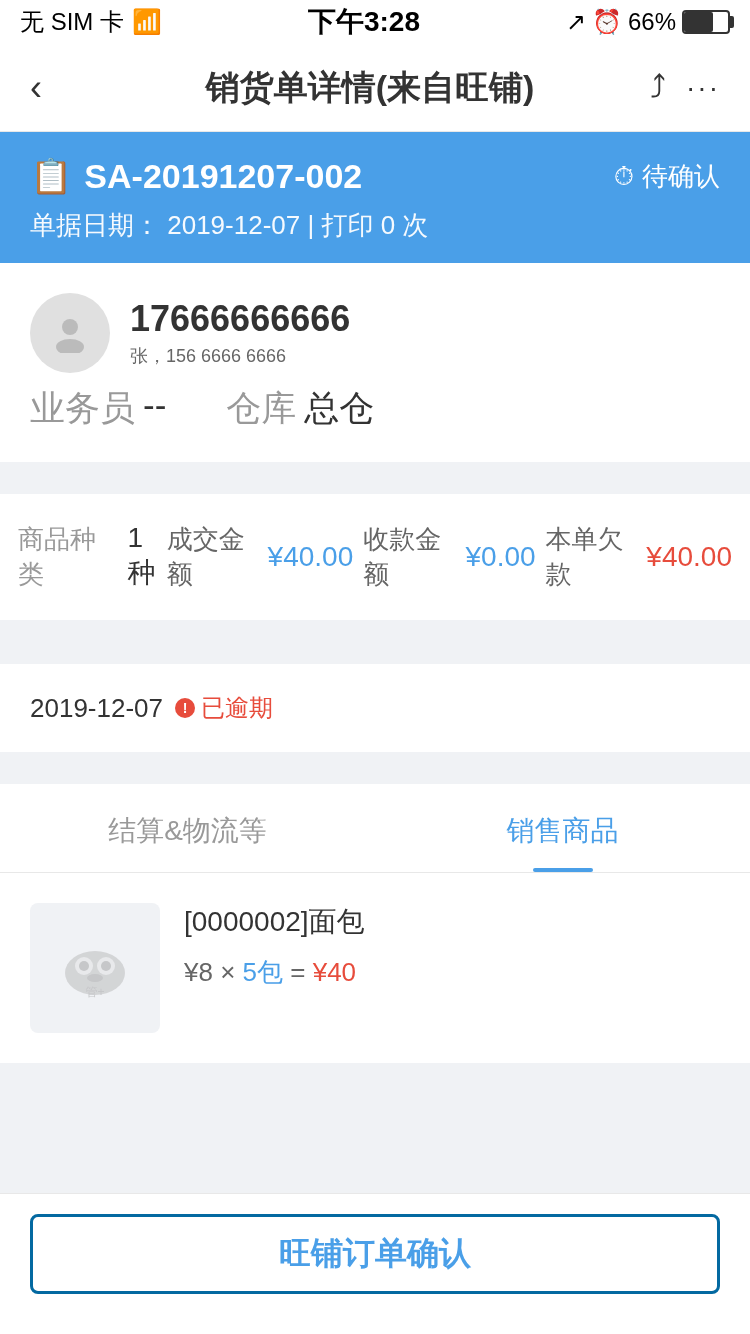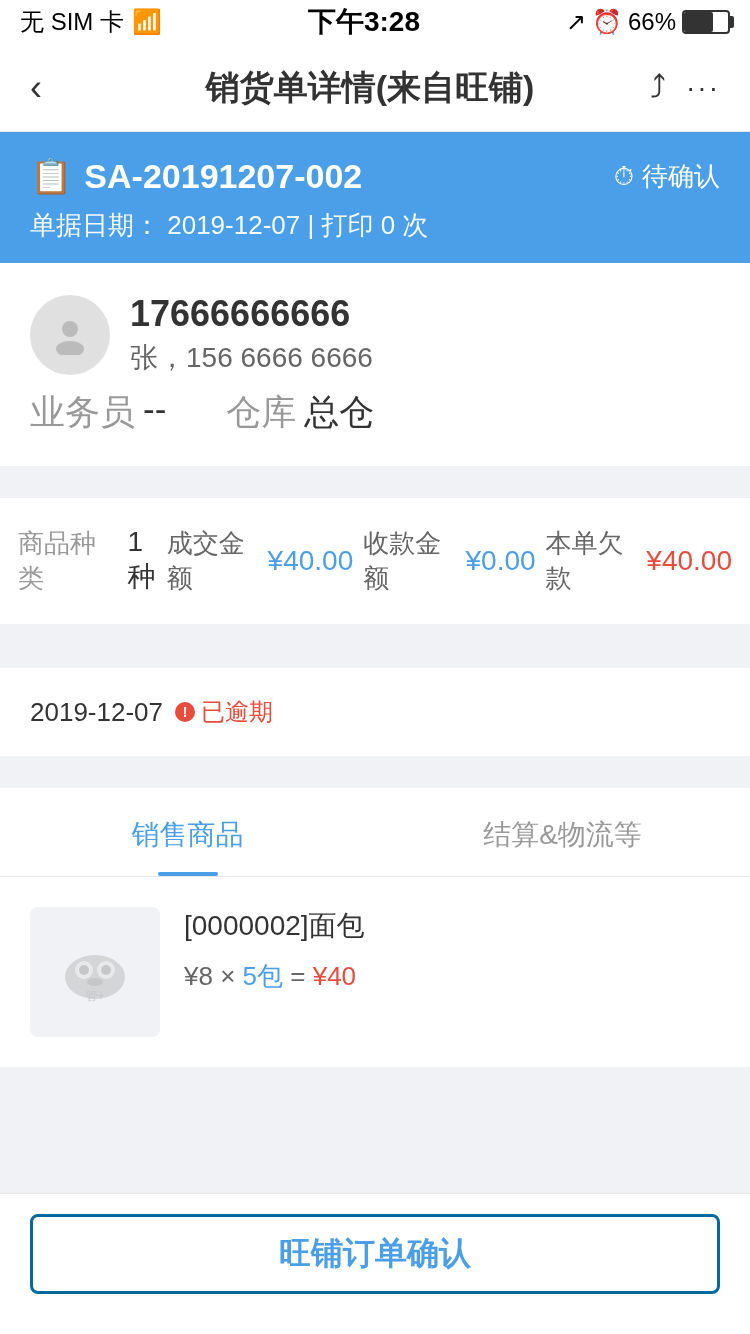--- a/index.html
+++ b/index.html
@@ -155,21 +155,21 @@
       font-size: 40px;
       color: #999;
       flex-shrink: 0;
     }
     .customer-name {
       font-size: 36px;
       font-weight: 600;
       color: #333;
     }
     .customer-phone {
-      font-size: 28px;
+      font-size: 18px;
       color: #666;
       margin-top: 4px;
     }
     .customer-meta {
       display: flex;
       gap: 60px;
       margin-top: 10px;
       font-size: 35px;
       color: #666;
     }
@@ -475,25 +475,25 @@
   <div class="overdue-badge">
     <div class="overdue-dot">!</div>
     <span>已逾期</span>
   </div>
 </div>
 
 <div class="divider-line"></div>
 
 <div class="tabs-section">
   <div class="tabs-row">
+    <div class="tab">
+      <span>结算&amp;物流等</span>
+    </div>
     <div class="tab active">
       <span>销售商品</span>
-    </div>
-    <div class="tab">
-      <span>结算&amp;物流等</span>
     </div>
   </div>
 </div>
 
 <div class="product-section">
   <div class="product-image">
     <svg class="product-logo-svg" viewBox="0 0 80 60" fill="none">
 
       <ellipse cx="40" cy="35" rx="30" ry="22" fill="#aaa"></ellipse>
       <circle cx="29" cy="28" r="9" fill="#ddd"></circle>

